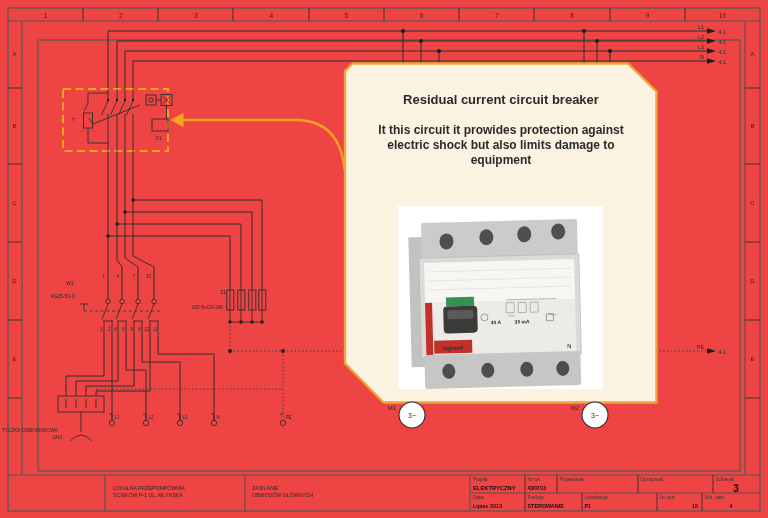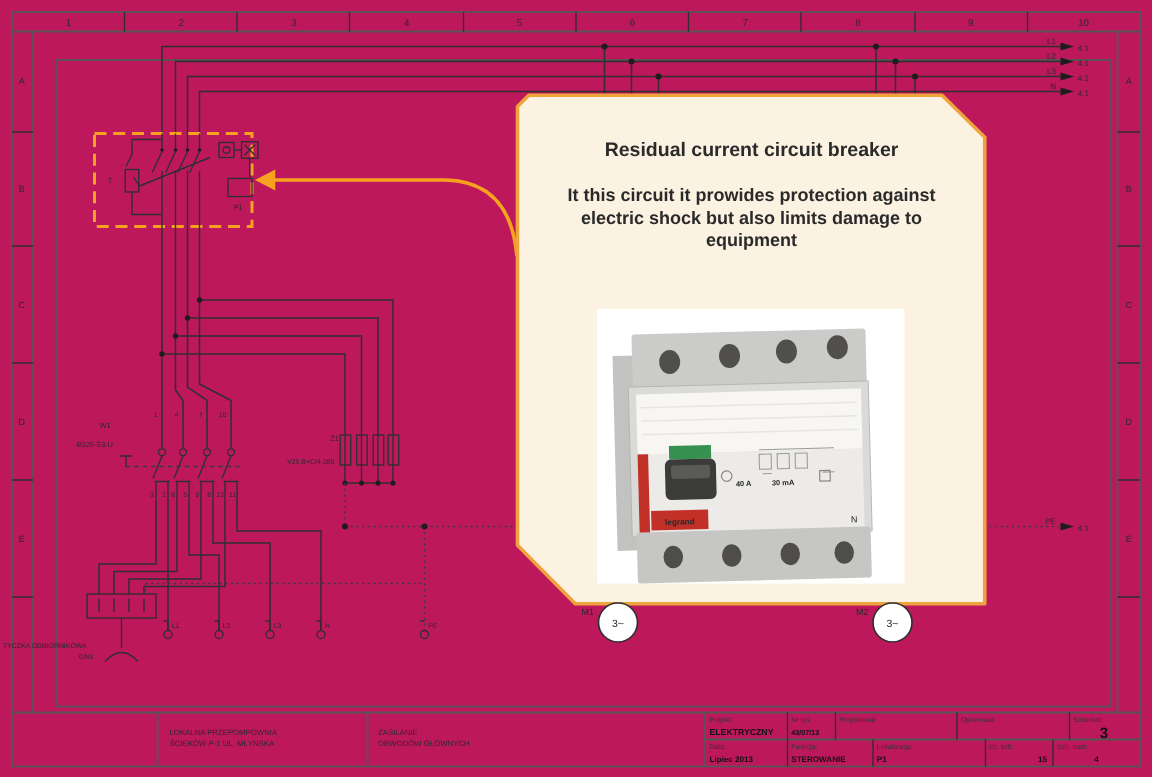--- a/index.html
+++ b/index.html
@@ -1,16 +1,16 @@
 <!DOCTYPE html>
 <html><head>
 <meta charset="utf-8">
 <style>
   html,body{margin:0;padding:0;background:#e8e8e8;}
-  .page{position:relative;width:768px;height:518px;background:#be185d;overflow:hidden;
+  .page{position:relative;width:768px;height:518px;background:#ef4444;overflow:hidden;
         font-family:"Liberation Sans","DejaVu Sans",sans-serif;}
   svg text{font-family:"Liberation Sans","DejaVu Sans",sans-serif;fill:#2a2a2a;}
   .wire{stroke:#2f2f2f;stroke-width:1;fill:none;}
   .thin{stroke:#2f2f2f;stroke-width:0.9;fill:none;}
   .frameln{stroke:#555;stroke-width:1.2;fill:none;}
   .dotted{stroke:#3a3a3a;stroke-width:1;fill:none;stroke-dasharray:1.4 2.4;}
   .dashed{stroke:#3a3a3a;stroke-width:0.9;fill:none;stroke-dasharray:3 2.6;}
   .dot{fill:#1d1d1d;}
   .lbl{font-size:5px;}
   .lbl4{font-size:4.6px;}

